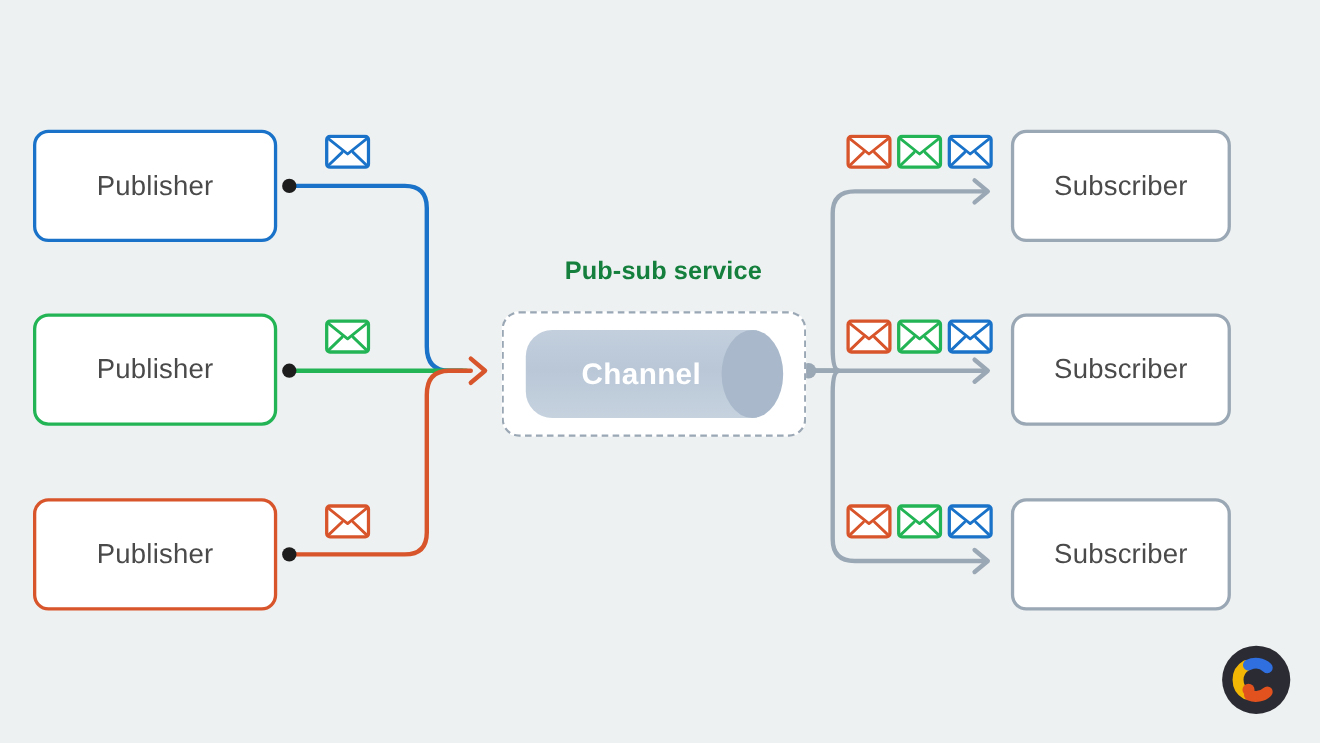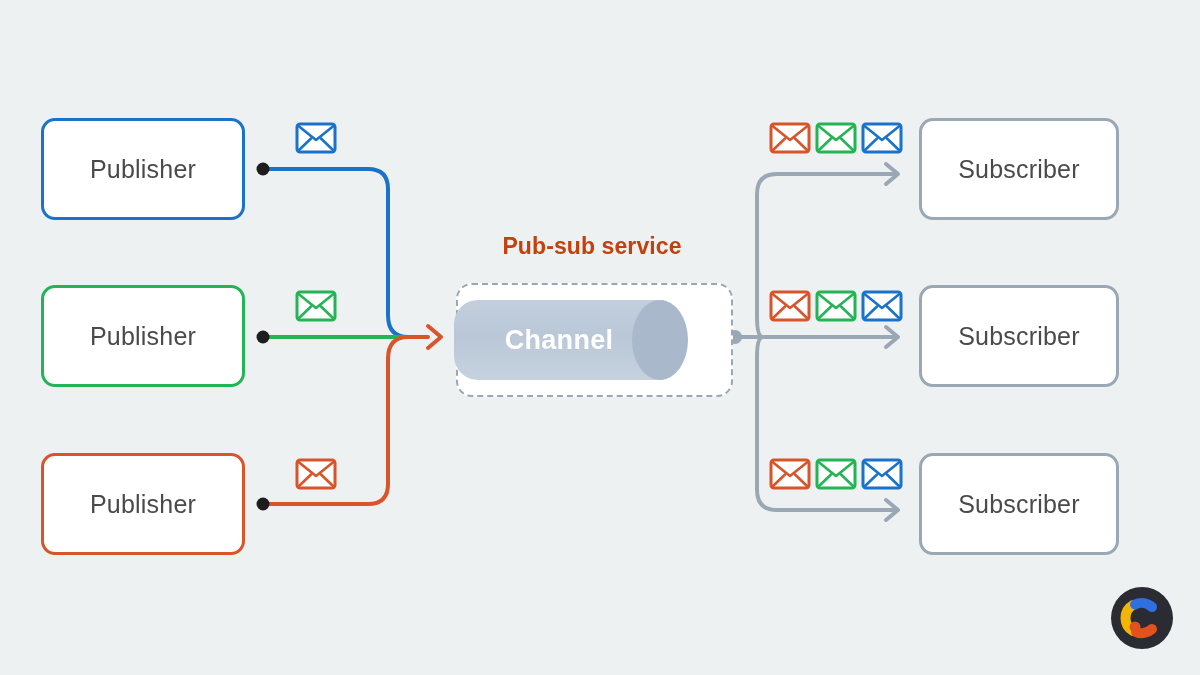--- a/index.html
+++ b/index.html
@@ -36,65 +36,65 @@
     justify-content: center;
     box-sizing: border-box;
   }
   .node-label {
     font-size: 25px;
     color: #4a4a4a;
     letter-spacing: 0.2px;
     white-space: nowrap;
   }
   .pub {
-    left: 41px;
-    width: 204px;
+    left: 30px;
+    width: 222px;
     height: 102px;
     border: 3px solid #1a73c8;
   }
   .pub.p0 { top: 118px; border-color: #1a73c8; }
   .pub.p1 { top: 285px; border-color: #22b455; }
   .pub.p2 { top: 453px; border-color: #d8542a; }
 
   .sub {
     left: 919px;
     width: 200px;
     height: 102px;
     border: 3px solid #9aa7b4;
   }
   .sub.s0 { top: 118px; }
   .sub.s1 { top: 285px; }
   .sub.s2 { top: 453px; }
 
   
   .service-title {
     position: absolute;
-    left: 452px;
+    left: 463px;
     top: 233px;
     width: 280px;
     text-align: center;
     font-size: 23px;
     font-weight: bold;
-    color: #c2410c;
+    color: #15803d;
     letter-spacing: 0.1px;
   }
   .service-box {
     position: absolute;
     left: 456px;
     top: 283px;
     width: 277px;
     height: 114px;
     box-sizing: border-box;
     background: #ffffff;
     border: 2px dashed #9aa7b4;
     border-radius: 16px;
   }
   .cylinder {
     position: absolute;
-    left: 454px;
+    left: 478px;
     top: 300px;
     width: 234px;
     height: 85px;
   }
   .cyl-body {
     position: absolute;
     left: 0;
     top: 0;
     width: 210px;
     height: 80px;

